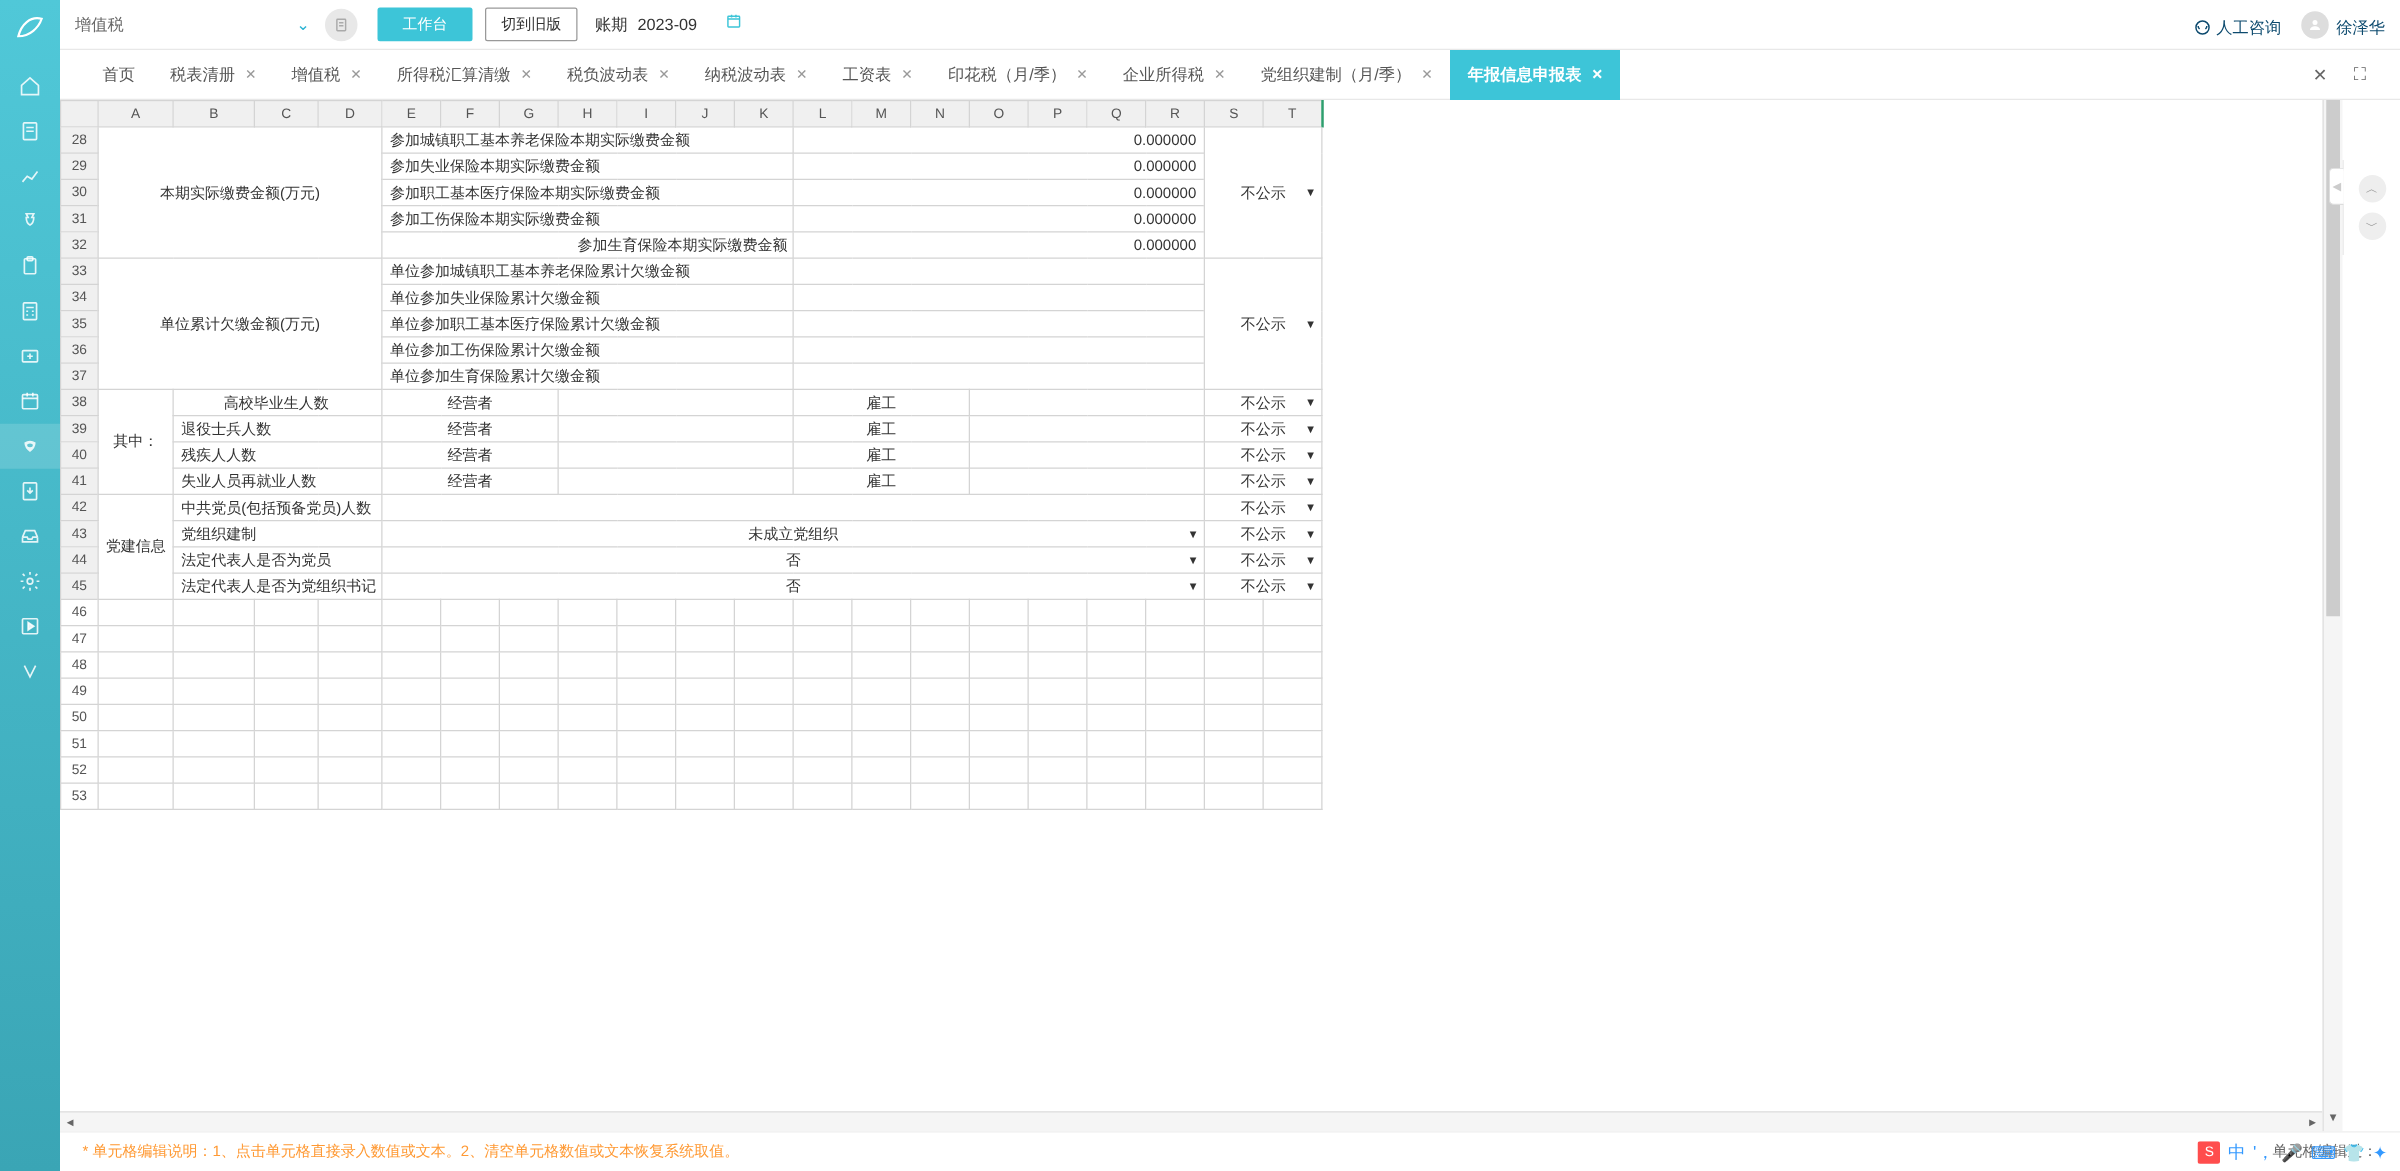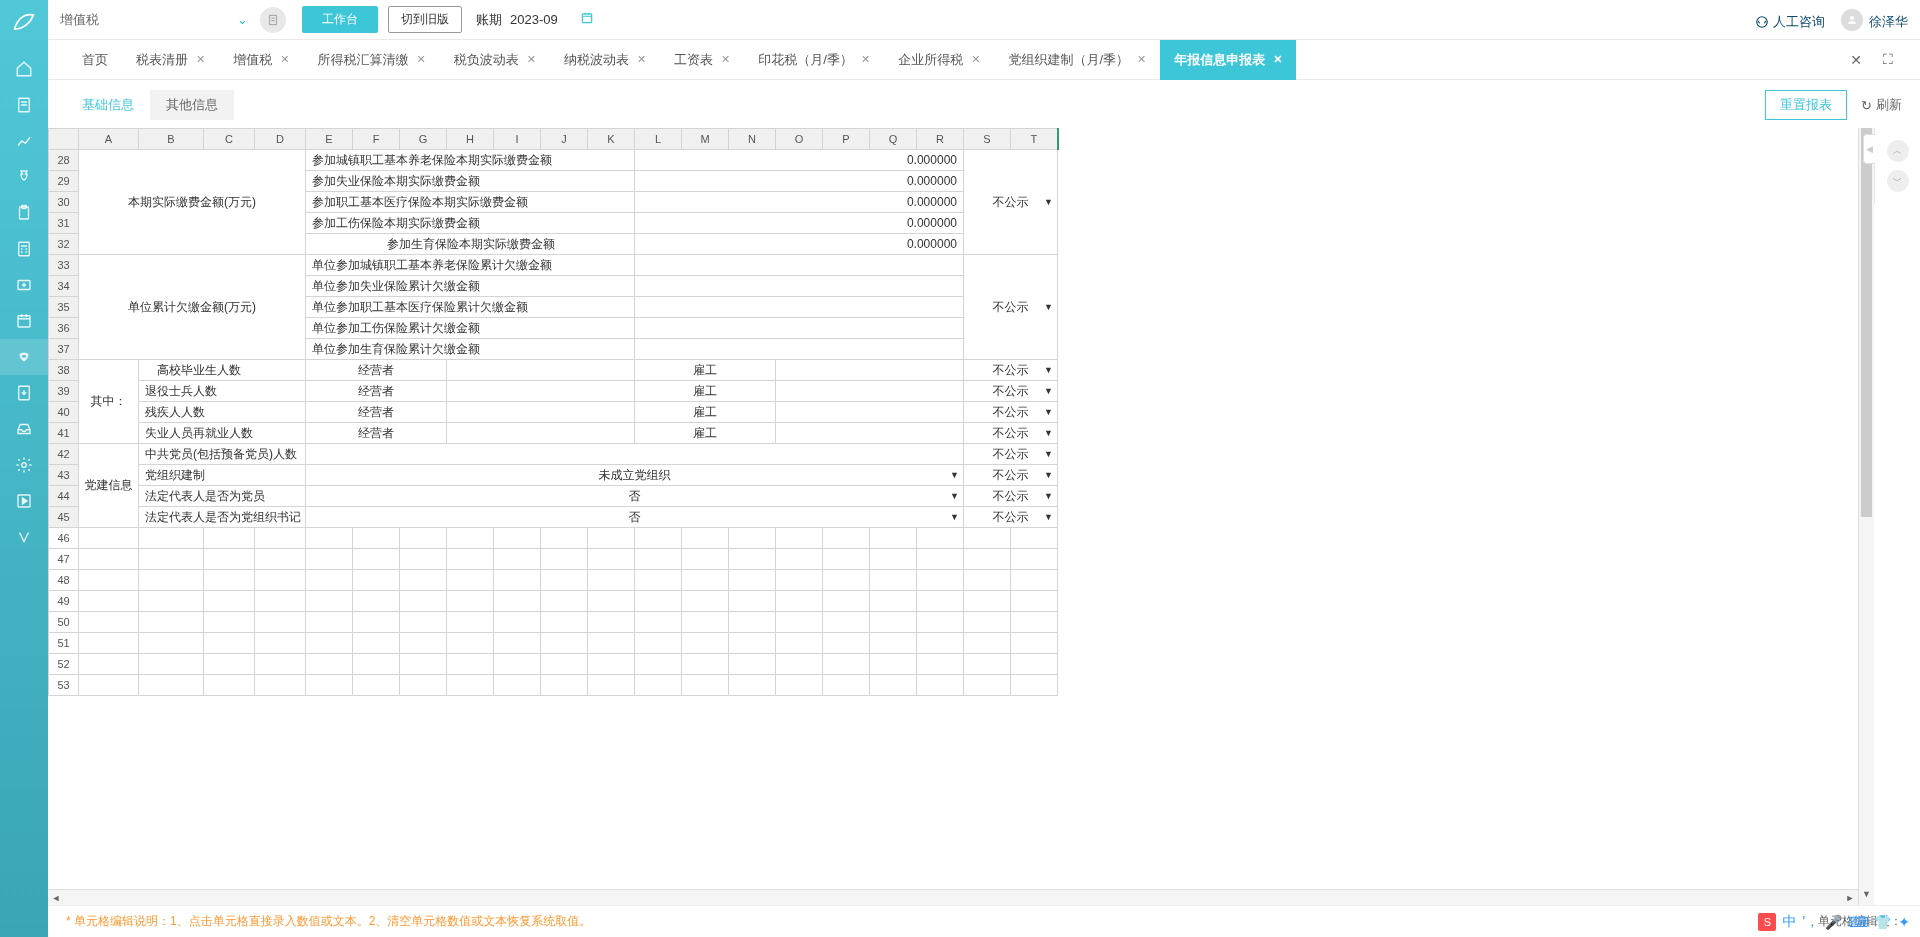--- a/index.html
+++ b/index.html
@@ -263,33 +263,20 @@
             <span>年报信息申报表</span>
             <span class="close">✕</span>
           </div>
         </div>
       <div class="tabs-right">
         <span>✕</span>
         <span>⛶</span>
       </div>
     </div>
 
-    <div class="subtabs-row">
-      <div class="subtabs" id="subtabs-container">
-          <div class="subtab active">基础信息</div>
-          <div class="subtab">其他信息</div>
-        </div>
-      <div class="subtabs-right">
-        <button class="btn-reset">重置报表</button>
-        <div class="btn-refresh">
-          <span style="margin-right:4px">↻</span>
-          <span>刷新</span>
-        </div>
-      </div>
-    </div>
 
     <div class="sheet-wrap">
       <div class="sheet-container">
         <div class="sheet-scroll">
           <table class="sheet">
             <thead>
                 <tr id="col-headers">
                   <th style="width: 30px;"></th>
                   <th style="width: 60px;">A</th>
                   <th style="width: 60px;">B</th>
@@ -331,21 +318,21 @@
                   <td class="label-cell" colspan="7" style="text-align:left;padding-left:6px">参加职工基本医疗保险本期实际缴费金额</td>
                   <td colspan="7" class="val-cell">0.000000</td>
                 </tr>
                 <tr>
                   <td class="row-header">31</td>
                   <td class="label-cell" colspan="7" style="text-align:left;padding-left:6px">参加工伤保险本期实际缴费金额</td>
                   <td colspan="7" class="val-cell">0.000000</td>
                 </tr>
                 <tr>
                   <td class="row-header">32</td>
-                  <td class="label-cell" colspan="7" style="text-align:center;padding-left:6px">参加生育保险本期实际缴费金额</td>
+                  <td class="label-cell" colspan="7" style="text-align:right;padding-left:6px">参加生育保险本期实际缴费金额</td>
                   <td colspan="7" class="val-cell">0.000000</td>
                 </tr>
                 <tr>
                   <td class="row-header">33</td>
                   <td class="label-cell" rowspan="5" colspan="4">单位累计欠缴金额(万元)</td>
                   <td class="label-cell" colspan="7" style="text-align:left;padding-left:6px">单位参加城镇职工基本养老保险累计欠缴金额</td>
                   <td colspan="7"></td>
                   <td rowspan="5" class="drop-cell" colspan="2">不公示<span class="arrow">▼</span></td>
                 </tr>
                 <tr>
@@ -364,21 +351,21 @@
                   <td colspan="7"></td>
                 </tr>
                 <tr>
                   <td class="row-header">37</td>
                   <td class="label-cell" colspan="7" style="text-align:left;padding-left:6px">单位参加生育保险累计欠缴金额</td>
                   <td colspan="7"></td>
                 </tr>
                 <tr>
                   <td class="row-header">38</td>
                   <td class="label-cell" rowspan="4">其中：</td>
-                  <td class="label-cell" colspan="3" style="text-align:left;padding-left:18px">高校毕业生人数</td>
+                  <td class="label-cell" colspan="3" style="text-align:center;padding-left:2px">高校毕业生人数</td>
                   <td class="label-cell" colspan="3">经营者</td>
                   <td colspan="4"></td>
                   <td class="label-cell" colspan="3">雇工</td>
                   <td colspan="4"></td>
                   <td class="drop-cell" colspan="2">不公示<span class="arrow">▼</span></td>
                 </tr>
                 <tr>
                   <td class="row-header">39</td>
                   <td class="label-cell" colspan="3" style="text-align:left;padding-left:6px">退役士兵人数</td>
                   <td class="label-cell" colspan="3">经营者</td>

